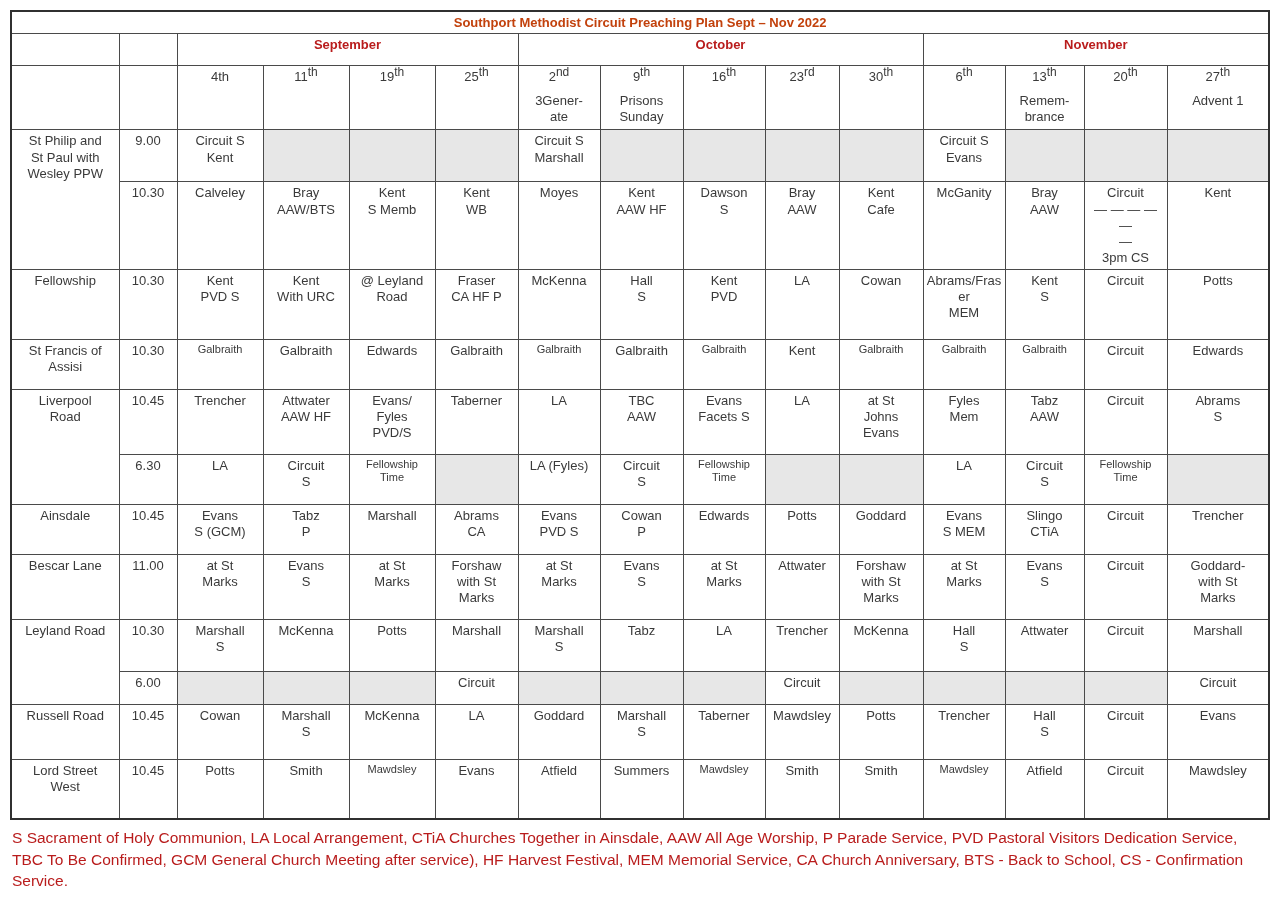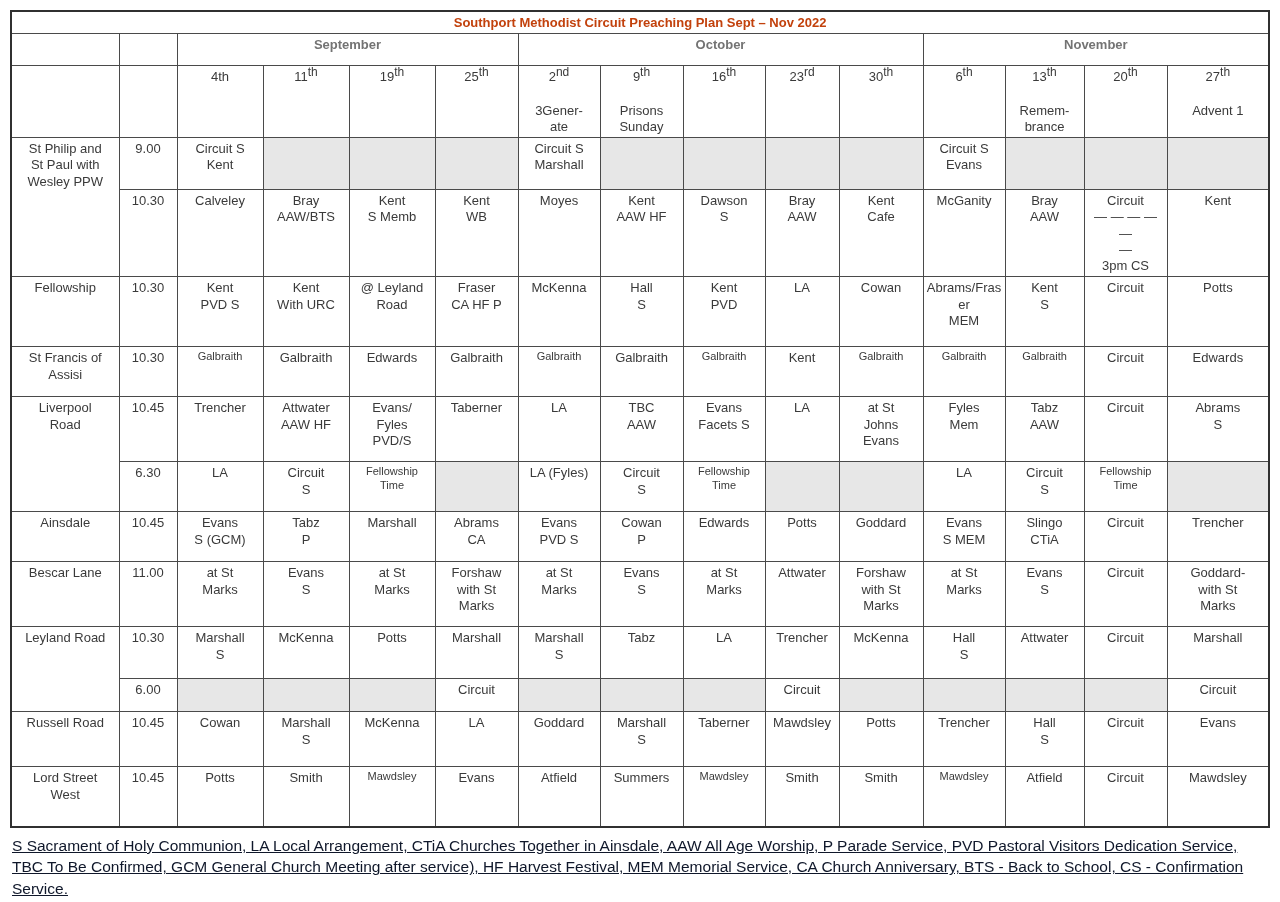--- a/index.html
+++ b/index.html
@@ -32,40 +32,39 @@
     font-weight: bold;
     font-size: 14.5px;
     vertical-align: middle;
     padding: 3px;
     color: #c2410c;
   }
   td.month-cell {
     font-weight: bold;
     font-size: 14px;
     vertical-align: middle;
-    color: #737373;
+    color: #b91c1c;
   }
   td.date-cell { padding-top: 5px; }
   td.date-cell sup { font-size: 12px; line-height: 0; }
-  td.date-cell .note { margin-top: 17px; }
+  td.date-cell .note { margin-top: 7px; }
   td.church-cell {
     text-align: left;
     padding: 4px 3px 2px 5px;
   }
   td.time-cell { padding-top: 5px; }
   td.plan-cell.grey { background: #e7e7e7; }
   td.plan-cell.small { font-size: 11px; }
 
   .legend {
     font-size: 15.5px;
     line-height: 1.4;
-    color: #0f172a;
+    color: #b91c1c;
     padding: 7px 6px 0 2px;
     width: 1252px;
-    text-decoration: underline;
   }
 </style>
 </head>
 <body>
 
 <div class="wrap">
   <table class="plan">
     <colgroup id="colgroup">
         <col style="width: 108px;">
         <col style="width: 58px;">

